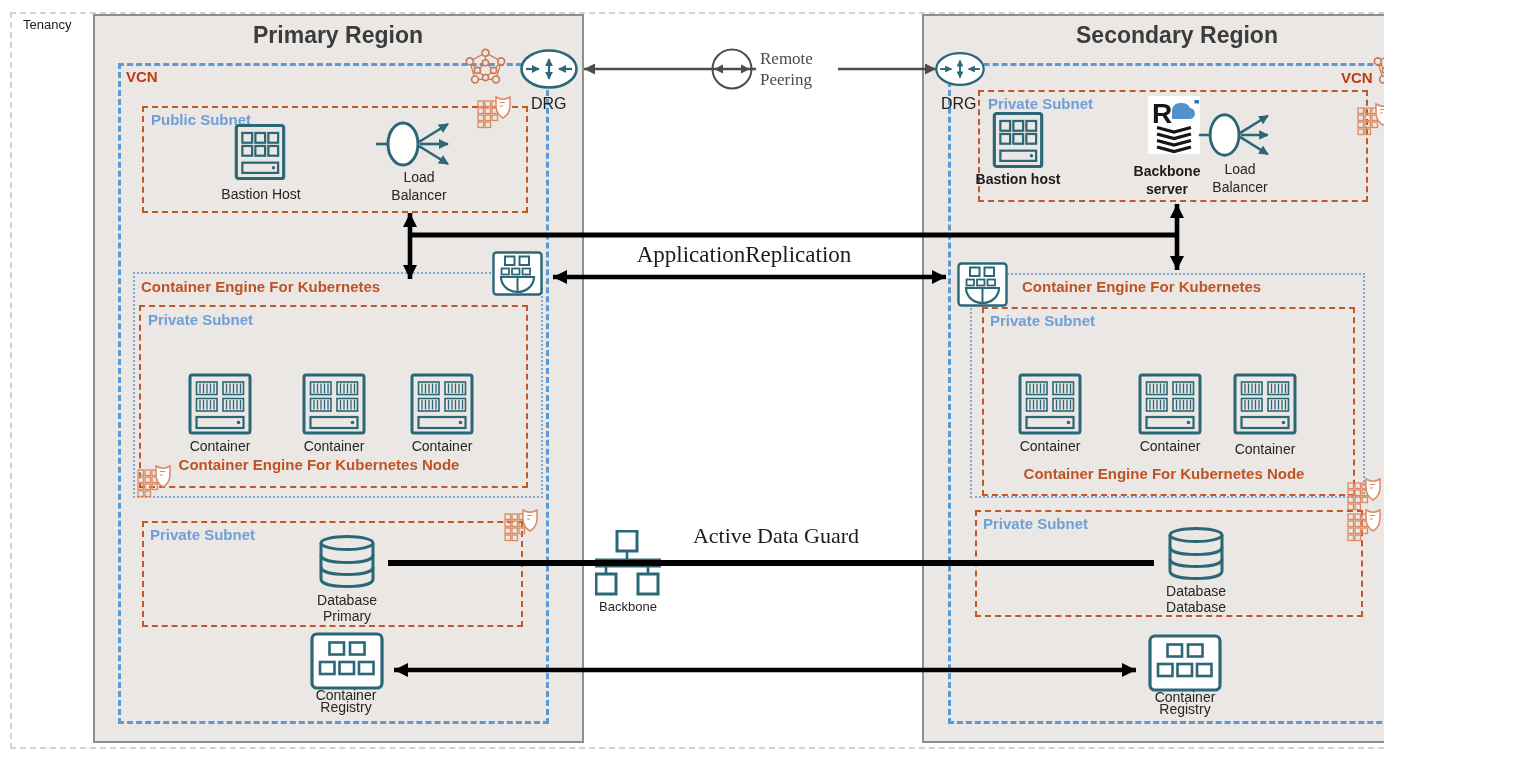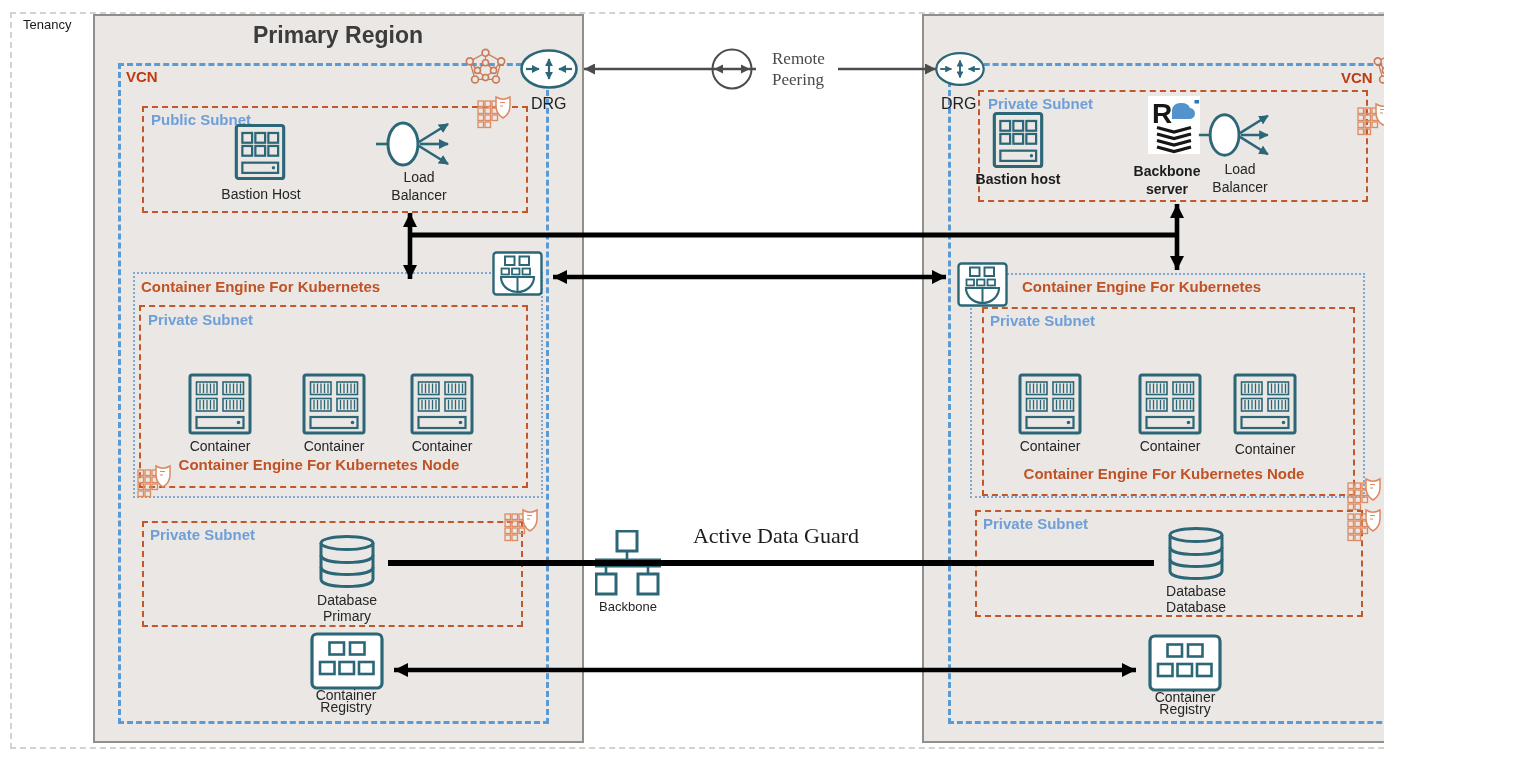--- a/index.html
+++ b/index.html
@@ -18,21 +18,21 @@
   .sub-lbl{font-size:15px;font-weight:bold;color:#6f9fd8;}
   .vcn-lbl{font-size:15px;font-weight:bold;color:#bf3a10;}
   .eng-lbl{font-size:15px;font-weight:bold;color:#c05326;}
   .icon-lbl{font-size:14px;color:#262626;}
   .icon-lbl-b{font-size:14px;font-weight:bold;color:#1c1c1c;}
   .two{line-height:18px;}
   .dbl{line-height:16px;}
   .regl{line-height:12px;font-size:14px;}
   .drg-lbl{font-size:16px;color:#1f1f1f;}
   .serif-lbl{font-family:"Liberation Serif",serif;color:#1c1c1c;}
-  .remote{font-size:17px;line-height:21px;color:#4a4a4a;margin-left:12px;}
+  .remote{font-size:17px;line-height:21px;color:#4a4a4a;}
   .conn-big{font-size:23px;}
   .conn-med{font-size:22px;}
   svg.icon{position:absolute;overflow:visible;}
   .teal{color:#2b6777;}
   .sec{color:#dd8a62;}
   .mesh{color:#c87b58;}
 </style>
 </head>
 <body>
 
@@ -249,20 +249,21 @@
       <use href="#sym-registry"></use>
     </svg>
   <div class="lbl ctr regl" style="left:346px;top:689px;">
     <span style="display:block">Container</span>
     <span style="display:block">Registry</span>
   </div>
 
   <div class="lbl drg-lbl" style="left:531px;top:95px;">DRG</div>
 
   <div class="region" style="left:922px;top:14px;width:510px;height:729px;"></div>
+  <div class="lbl title ctr" style="left:1177px;top:22px;">Secondary Region</div>
 
   <div class="dash-blue" style="left:948px;top:63px;width:461px;height:661px;"></div>
   <div class="lbl vcn-lbl" style="left:1341px;top:69px;">VCN</div>
   <svg class="icon mesh" style="left:1371px;top:48px;" width="45" height="40" viewBox="0 0 46 42">
       <use href="#sym-mesh"></use>
     </svg>
   <div class="lbl drg-lbl" style="left:941px;top:95px;">DRG</div>
 
   <div class="dash-orange" style="left:978px;top:90px;width:390px;height:112px;"></div>
   <div class="lbl sub-lbl" style="left:988px;top:95px;">Private Subnet</div>
@@ -377,16 +378,17 @@
     <g class="teal" color="#2b6777">
       <use href="#sym-drg" x="520" y="49" width="58" height="40"></use>
       <use href="#sym-drg" x="935" y="49" width="50" height="40"></use>
     </g>
   </svg>
 
   <div class="lbl serif-lbl remote" style="left:760px;top:48px;">
     <span style="display:block">Remote</span>
     <span style="display:block">Peering</span>
   </div>
+  <div class="lbl serif-lbl conn-big ctr" style="left:744px;top:242px;">ApplicationReplication</div>
   <div class="lbl serif-lbl conn-med ctr" style="left:776px;top:523px;">Active Data Guard</div>
   <div class="lbl ctr" style="left:628px;top:599px;font-size:13px;">Backbone</div>
 
 </div>
 
 </body></html>

